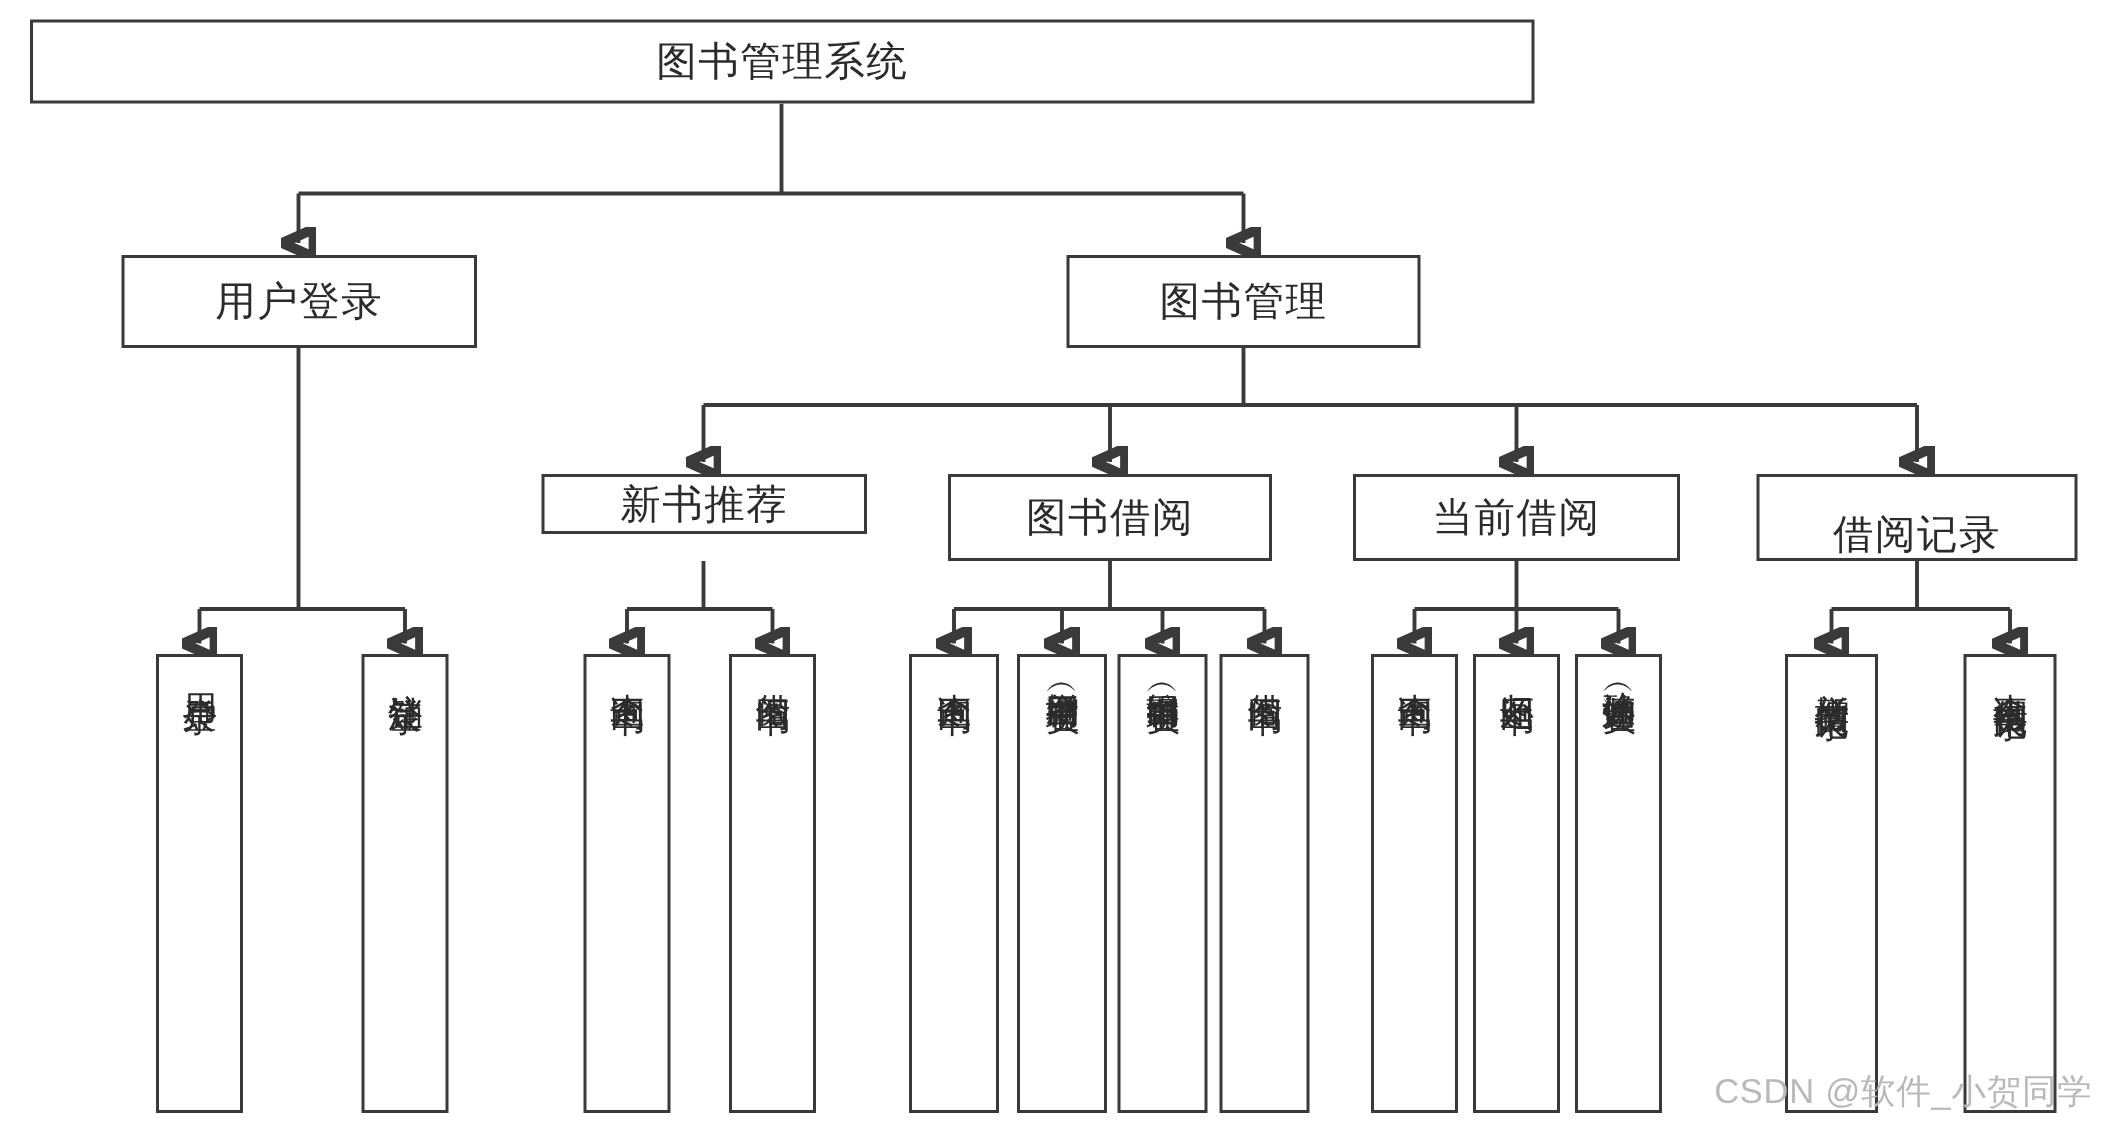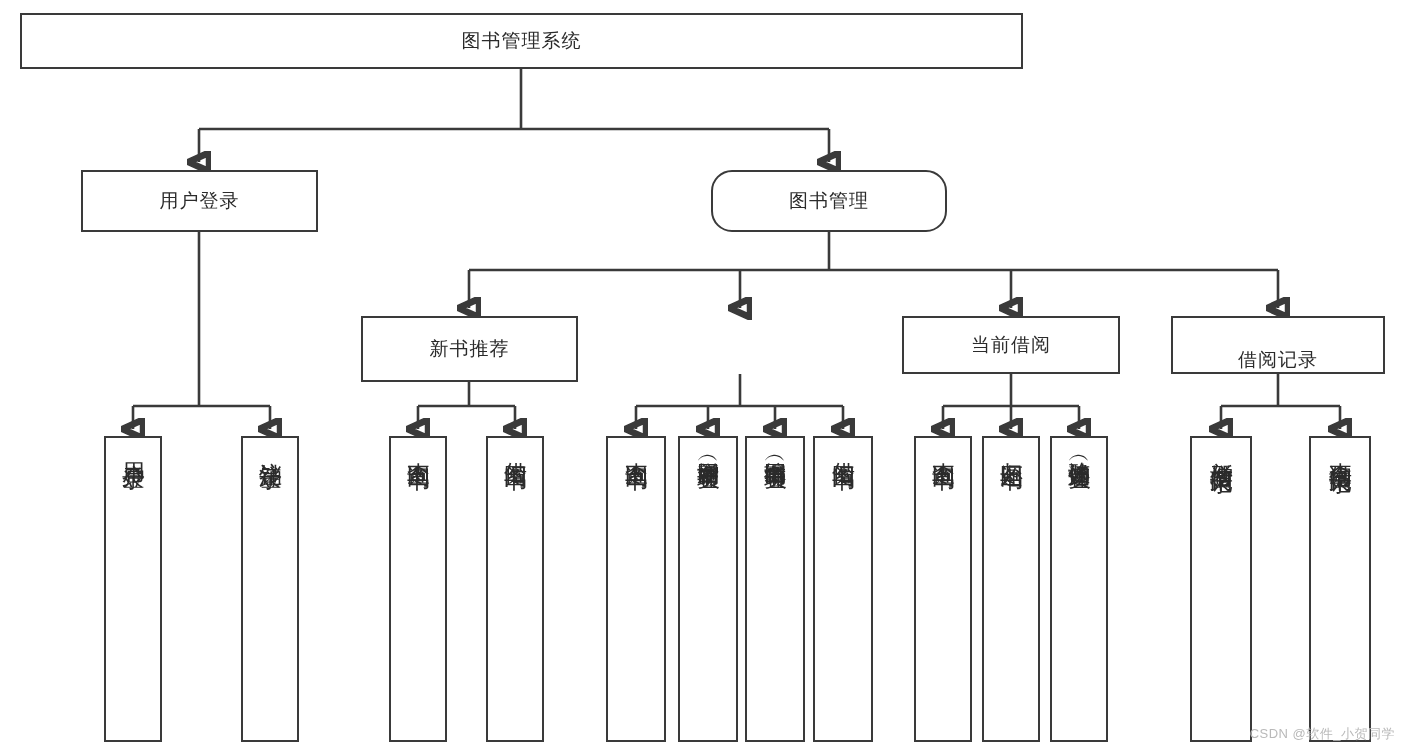--- a/index.html
+++ b/index.html
@@ -15,21 +15,21 @@
     position:absolute;
     box-sizing:border-box;
     background:#ffffff;
     border:2.5px solid #3a3a3a;
     display:flex;
     align-items:center;
     justify-content:center;
     color:#2b2b2b;
   }
   .node.h-label{
-    font-size:19px;
+    font-size:27px;
     letter-spacing:1px;
     line-height:1.2;
   }
   .node.v-label{
     align-items:flex-start;
     justify-content:center;
     padding-top:6px;
   }
   .vtext{
     writing-mode:vertical-rl;
@@ -43,21 +43,21 @@
   .vtext.tight{font-size:22px;letter-spacing:1px;}
 
   
   #connectors{position:absolute;left:0;top:0;width:1405px;height:747px;}
   #connectors line, #connectors path{stroke:#3a3a3a;stroke-width:2.6px;fill:none;}
 
   
   #watermark{
     position:absolute;
     right:10px;bottom:4px;
-    font-size:13px;
+    font-size:23px;
     color:#b9b9b9;
     letter-spacing:0.5px;
     white-space:nowrap;
     user-select:none;
   }
 </style>
 </head>
 <body>
 
 <div id="diagram-root">
@@ -110,26 +110,29 @@
     <line x1="1340" y1="406" x2="1340" y2="429" marker-end="url(#arrow)"></line>
   </svg>
 
   <div class="node h-label" id="n-root" style="left: 20px; top: 13px; width: 1003px; height: 56px;">
     <span>图书管理系统</span>
   </div>
 
   <div class="node h-label" id="n-user_login" style="left: 81px; top: 170px; width: 237px; height: 62px;">
     <span>用户登录</span>
   </div>
-  <div class="node h-label" id="n-book_manage" style="left: 711px; top: 170px; width: 236px; height: 62px; border-radius: 21px;">
+  <div class="node h-label" id="n-book_manage" style="left: 711px; top: 170px; width: 236px; height: 62px;">
     <span>图书管理</span>
   </div>
 
-  <div class="node h-label" id="n-new_book_rec" style="left: 361px; top: 316px; width: 217px; height: 66px;">
+  <div class="node h-label" id="n-new_book_rec" style="left: 361px; top: 316px; width: 217px; height: 40px;">
     <span>新书推荐</span>
+  </div>
+  <div class="node h-label" id="n-book_borrow" style="left: 632px; top: 316px; width: 216px; height: 58px;">
+    <span>图书借阅</span>
   </div>
   <div class="node h-label" id="n-current_borrow" style="left: 902px; top: 316px; width: 218px; height: 58px; text-align: center;">
     <span>当前借阅</span>
   </div>
   <div class="node h-label" id="n-borrow_record" style="left: 1171px; top: 316px; width: 214px; height: 58px; align-items: flex-end;">
     <span>借阅记录</span>
   </div>
 
   <div class="node v-label" id="n-leaf_user_login" style="left: 104px; top: 436px; width: 58px; height: 306px;">
     <span class="vtext">用户登录</span>

